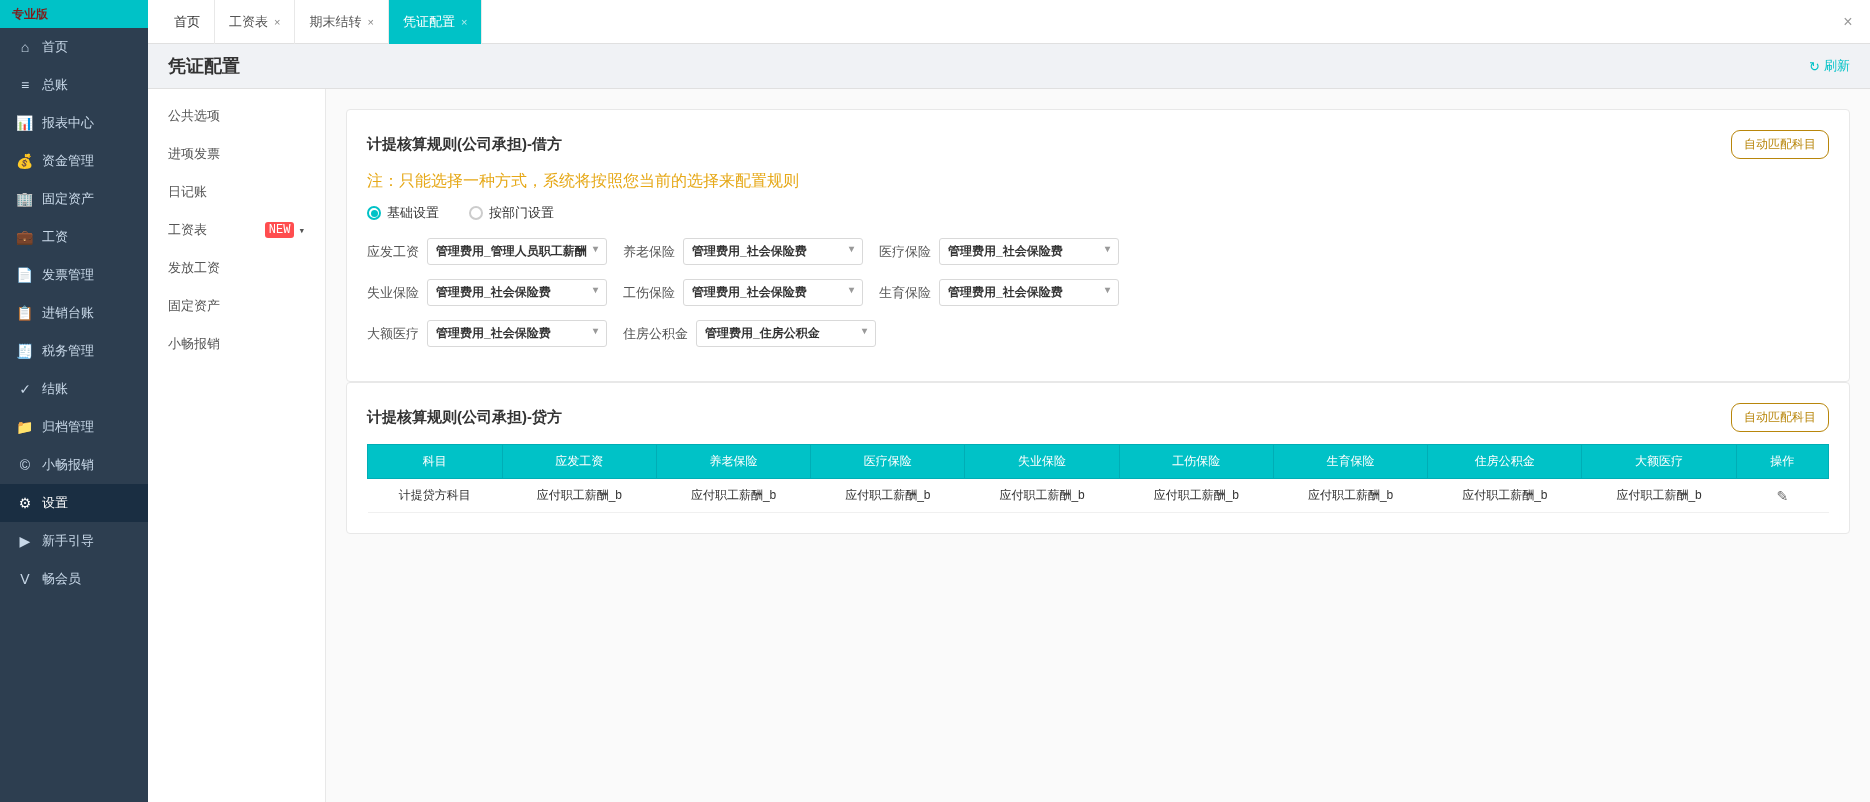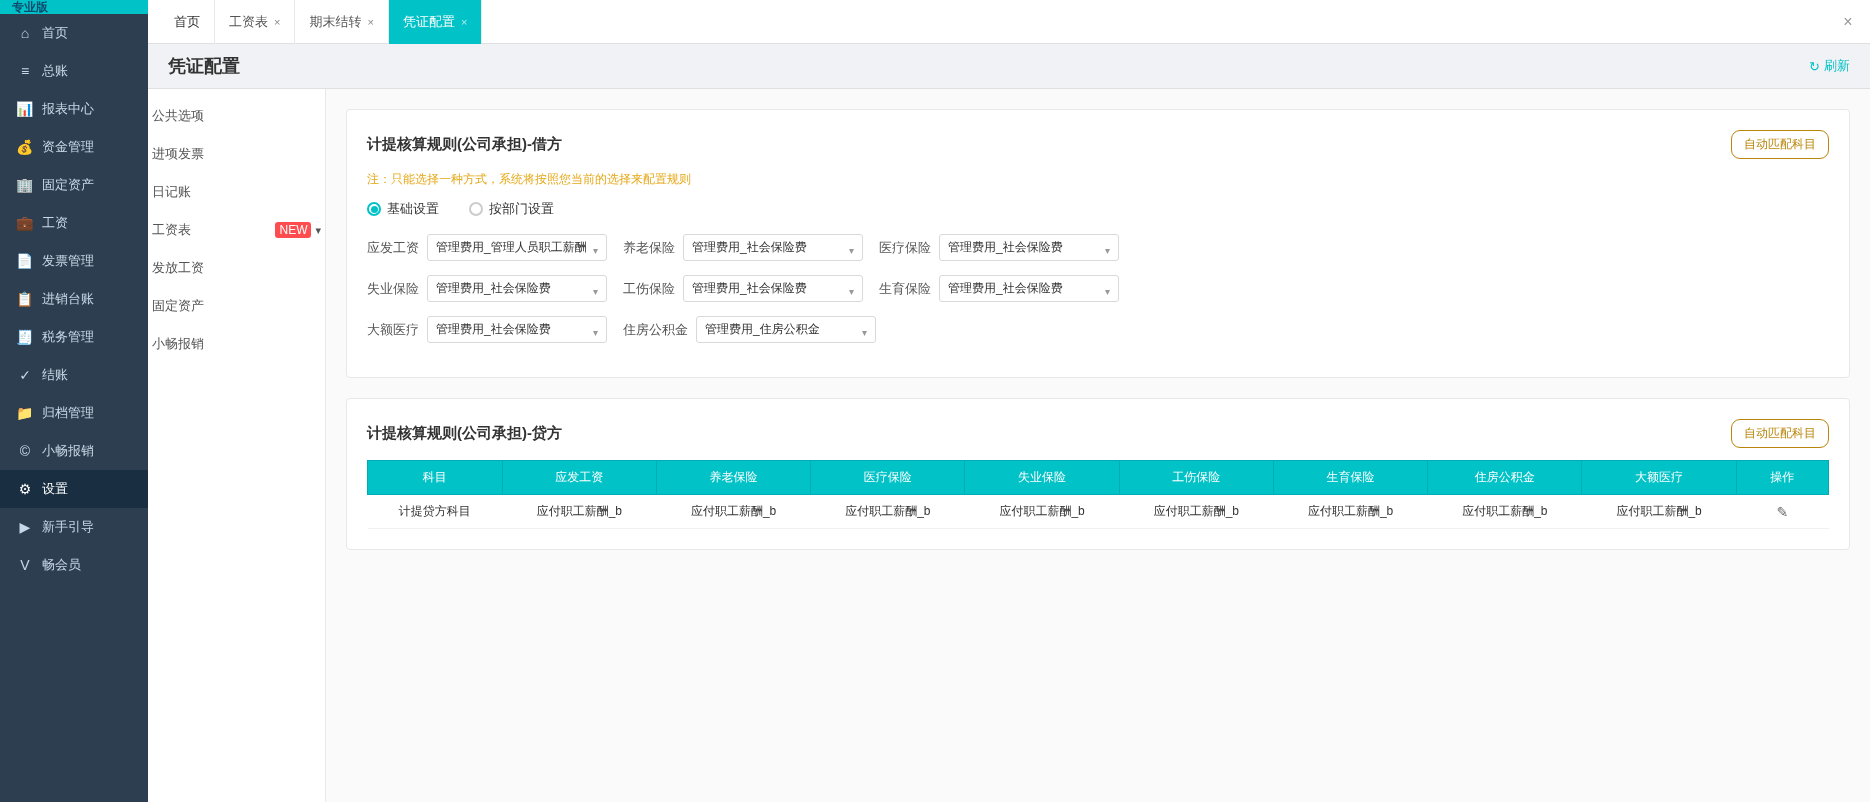--- a/index.html
+++ b/index.html
@@ -1,20 +1,20 @@
 <!DOCTYPE html>
 <html><head>
   <meta charset="utf-8">
   <style>
     * { box-sizing: border-box; margin: 0; padding: 0; }
     body { font-family: "Microsoft YaHei", "PingFang SC", sans-serif; font-size: 13px; background: #f5f5f5; display: flex; height: 802px; overflow: hidden; }
 
     
     .sidebar { width: 148px; background: #2d3e50; color: #fff; display: flex; flex-direction: column; flex-shrink: 0; height: 100%; }
-    .sidebar-logo { background: #00c2c7; padding: 6px 12px; font-size: 12px; font-weight: bold; color: #0c4a6e; height: 14px; display: flex; align-items: center; }
+    .sidebar-logo { background: #00c2c7; padding: 6px 12px; font-size: 12px; font-weight: bold; color: #7f1d1d; height: 28px; display: flex; align-items: center; }
     .sidebar-item { display: flex; align-items: center; padding: 10px 16px; cursor: pointer; color: #c8d8e8; font-size: 13px; gap: 8px; }
     .sidebar-item.active { background: #1a2e42; color: #fff; }
     .sidebar-item .icon { width: 18px; text-align: center; font-size: 14px; }
 
     
     .main { flex: 1; display: flex; flex-direction: column; overflow: hidden; }
 
     
     .tabs-bar { background: #fff; border-bottom: 1px solid #e0e0e0; display: flex; align-items: center; padding: 0 12px; height: 44px; flex-shrink: 0; }
     .tab { display: flex; align-items: center; padding: 0 14px; height: 44px; cursor: pointer; font-size: 13px; color: #555; border-right: 1px solid #e8e8e8; gap: 6px; }
@@ -25,49 +25,49 @@
     
     .page-header { background: #f0f2f5; padding: 10px 20px; display: flex; align-items: center; justify-content: space-between; border-bottom: 1px solid #e0e0e0; flex-shrink: 0; }
     .page-title { font-size: 18px; font-weight: bold; color: #333; }
     .refresh-btn { display: flex; align-items: center; gap: 4px; color: #00c2c7; cursor: pointer; font-size: 13px; }
 
     
     .content-wrapper { display: flex; flex: 1; overflow: hidden; }
 
     
     .sub-nav { width: 178px; background: #fff; border-right: 1px solid #e8e8e8; padding: 8px 0; flex-shrink: 0; overflow-y: auto; }
-    .sub-nav-item { padding: 10px 4px; cursor: pointer; color: #555; font-size: 13px; display: flex; align-items: center; justify-content: space-between; }
+    .sub-nav-item { padding: 10px 20px; cursor: pointer; color: #555; font-size: 13px; display: flex; align-items: center; justify-content: space-between; font-family: Liberation Mono, monospace; }
     .sub-nav-item.active { background: #00c2c7; color: #fff; font-weight: bold; }
     .sub-nav-item .badge-new { background: #ff4d4f; color: #fff; font-size: 10px; padding: 1px 4px; border-radius: 3px; margin-left: 4px; }
     .sub-nav-item .arrow { font-size: 11px; }
 
     
     .main-content { flex: 1; overflow-y: auto; padding: 20px; background: #fafafa; }
 
     
-    .section { background: #fff; border: 1px solid #e8e8e8; border-radius: 4px; margin-bottom: 20px; padding: 20px; }
+    .section { background: #fff; border: 1px solid #e8e8e8; border-radius: 4px; padding: 20px; }
     .section-header { display: flex; align-items: center; justify-content: space-between; margin-bottom: 12px; }
     .section-title { font-size: 15px; font-weight: bold; color: #333; }
-    .note-text { color: #e6a817; font-size: 12px; margin-bottom: 12px; }
+    .note-text { color: #e6a817; font-size: 16px; margin-bottom: 12px; }
 
     
     .auto-match-btn { border: 1px solid #b8860b; color: #b8860b; background: #fff; padding: 5px 12px; border-radius: 9px; cursor: pointer; font-size: 12px; }
 
     
     .radio-group { display: flex; gap: 30px; margin-bottom: 16px; align-items: center; }
     .radio-item { display: flex; align-items: center; gap: 6px; cursor: pointer; font-size: 13px; color: #333; }
     .radio-circle { width: 14px; height: 14px; border-radius: 50%; border: 2px solid #ccc; display: flex; align-items: center; justify-content: center; }
     .radio-circle.checked { border-color: #00c2c7; }
     .radio-circle.checked::after { content: ''; width: 7px; height: 7px; border-radius: 50%; background: #00c2c7; display: block; }
 
     
     .form-row { display: flex; align-items: center; gap: 16px; margin-bottom: 14px; flex-wrap: wrap; }
     .form-field { display: flex; align-items: center; gap: 8px; }
     .form-label { color: #555; font-size: 13px; white-space: nowrap; min-width: 50px; text-align: right; }
-    .form-select { display: flex; align-items: flex-end; border: 1px solid #d9d9d9; border-radius: 3px; padding: 4px 8px; background: #fff; min-width: 180px; font-size: 12px; color: #333; cursor: pointer; gap: 6px; }
+    .form-select { display: flex; align-items: flex-start; border: 1px solid #d9d9d9; border-radius: 3px; padding: 4px 8px; background: #fff; min-width: 180px; font-size: 12px; color: #333; cursor: pointer; gap: 6px; font-weight: bold; }
     .form-select .select-text { flex: 1; overflow: hidden; text-overflow: ellipsis; white-space: nowrap; }
     .form-select .select-arrow { color: #999; font-size: 10px; }
 
     
     .data-table { width: 100%; border-collapse: collapse; }
     .data-table th { background: #00c2c7; color: #fff; padding: 8px 19px; text-align: center; font-size: 12px; font-weight: normal; border: 1px solid #00adb5; }
     .data-table td { padding: 8px 10px; text-align: center; font-size: 12px; color: #333; border-bottom: 1px solid #f0f0f0; background: #fff; }
     .edit-icon { color: #666; cursor: pointer; font-size: 14px; }
 
     

